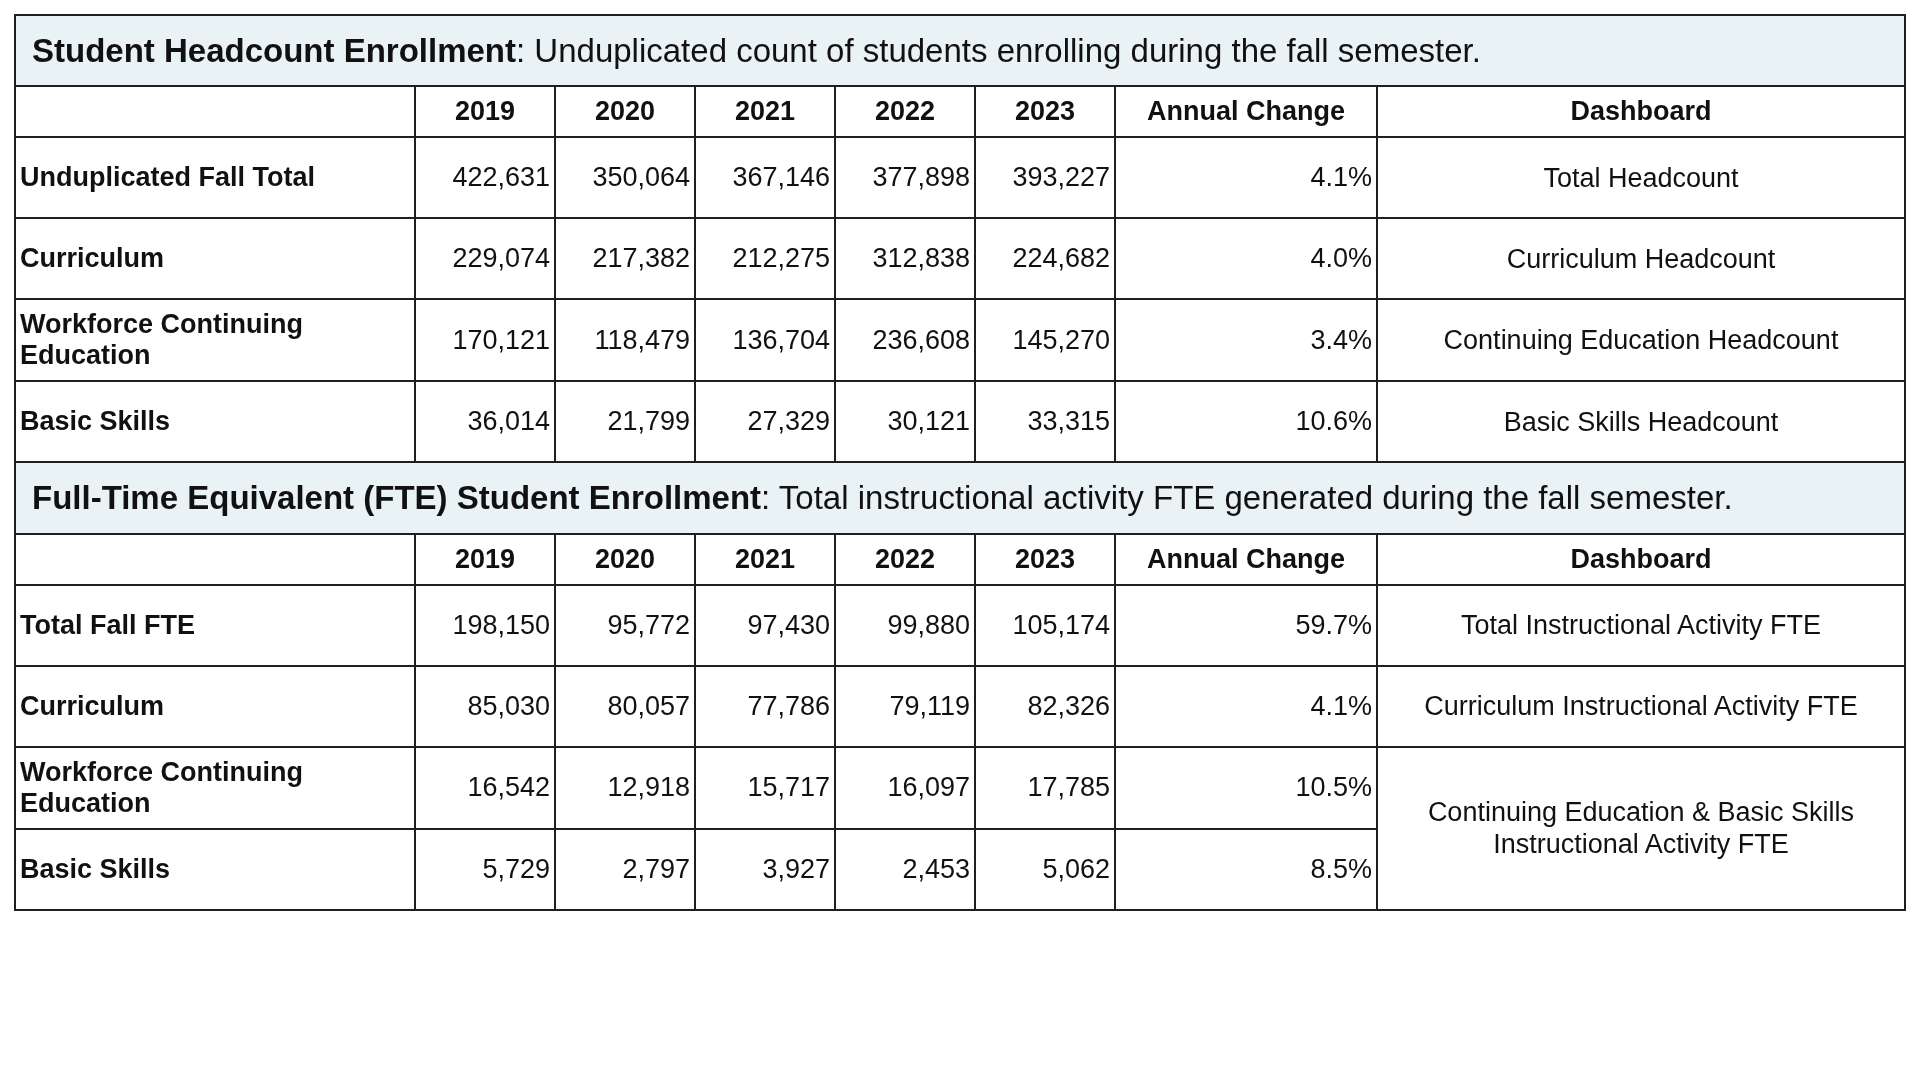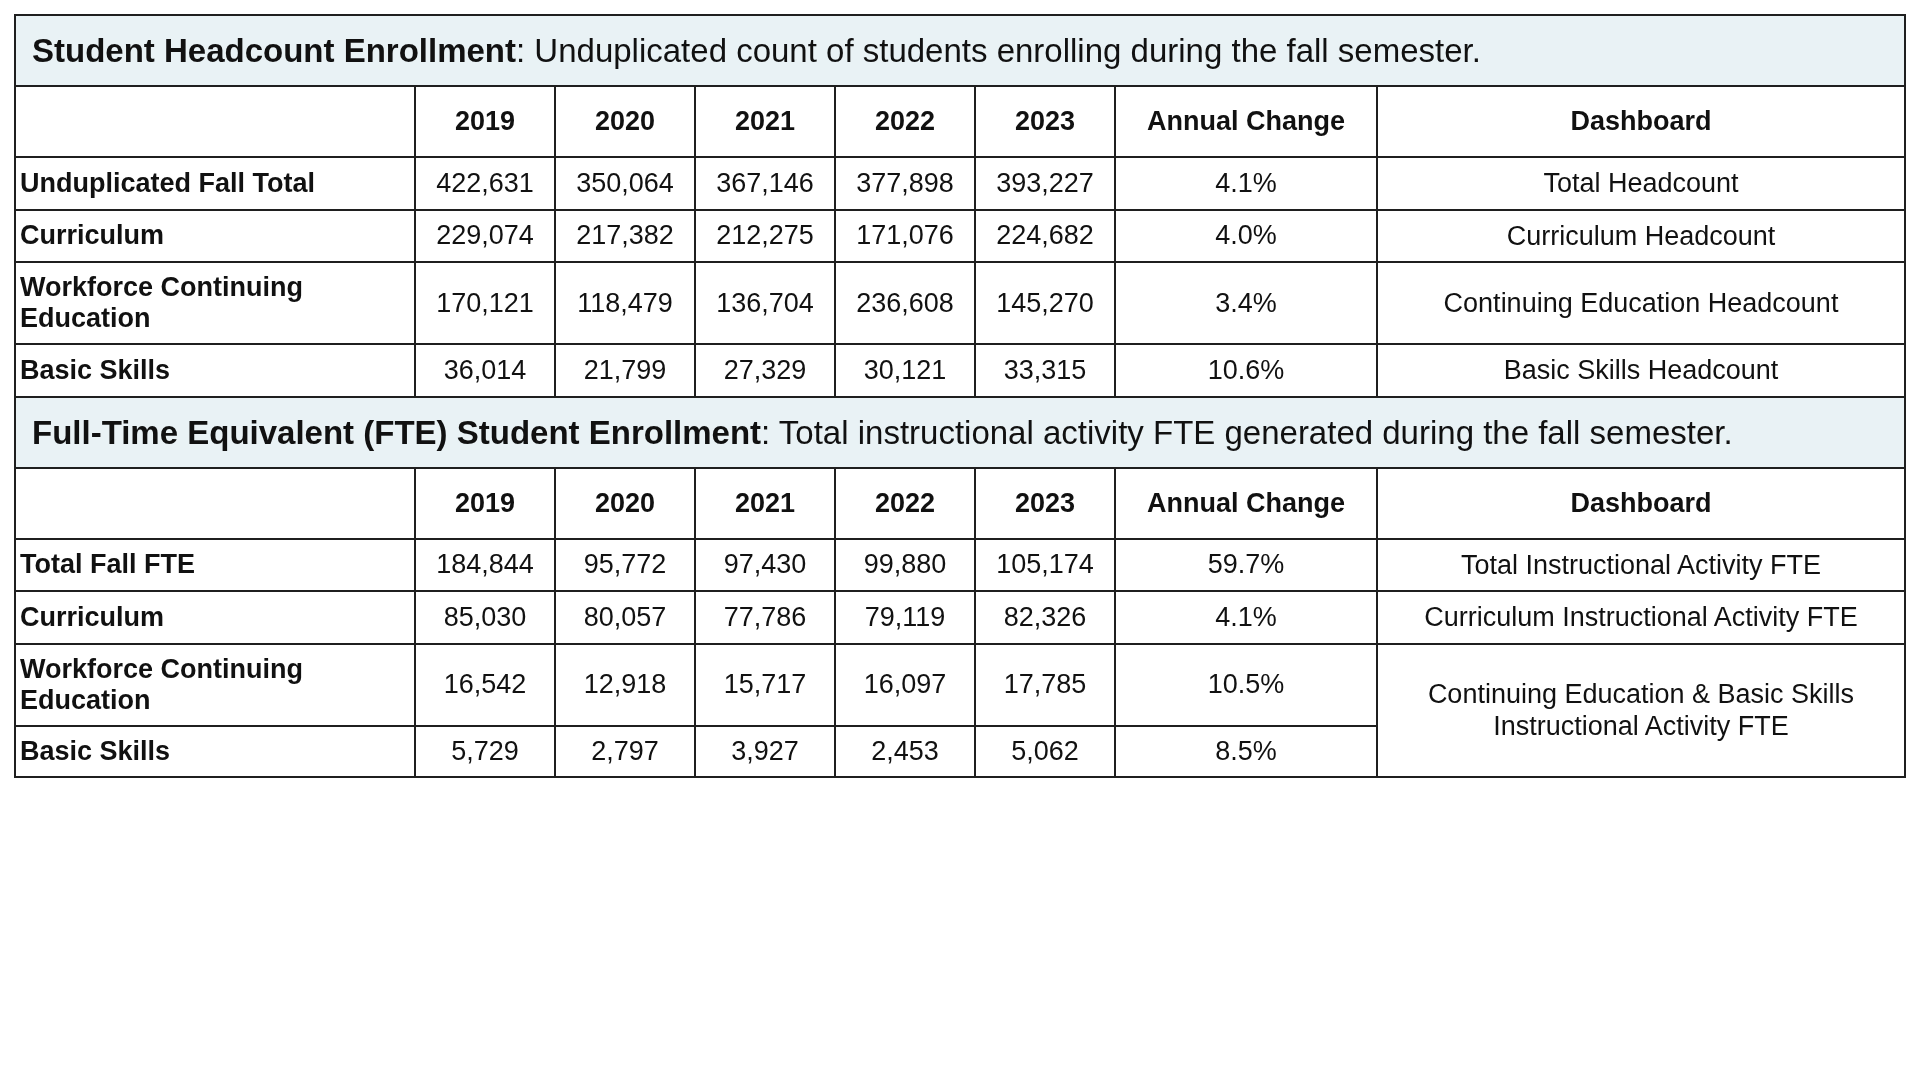--- a/index.html
+++ b/index.html
@@ -32,34 +32,34 @@
     line-height: 1.25;
     padding: 14px 16px;
     text-align: left;
     margin-left: 32px;
   }
   td.title-cell .bold { font-weight: 700; }
   td.hdr {
     font-weight: 700;
     font-size: 27px;
     text-align: center;
-    padding: 19px 4px;
+    padding: 9px 4px;
     border-radius: 20px;
   }
   td.label {
     font-weight: 700;
     font-size: 27px;
     text-align: left;
     padding: 9px 4px;
     line-height: 1.15;
   }
   td.num {
     font-size: 27px;
-    text-align: center;
-    padding: 9px 4px;
+    text-align: right;
+    padding: 24px 4px;
   }
   td.dash {
     font-size: 27px;
     text-align: center;
     padding: 9px 18px;
     line-height: 1.2;
   }
 </style>
 </head>
 <body>
@@ -99,21 +99,21 @@
       <td class="num">377,898</td>
       <td class="num">393,227</td>
       <td class="num">4.1%</td>
       <td class="dash">Total Headcount</td>
     </tr>
     <tr>
       <td class="label">Curriculum</td>
       <td class="num">229,074</td>
       <td class="num">217,382</td>
       <td class="num">212,275</td>
-      <td class="num">171,076</td>
+      <td class="num">312,838</td>
       <td class="num">224,682</td>
       <td class="num">4.0%</td>
       <td class="dash">Curriculum Headcount</td>
     </tr>
     <tr>
       <td class="label">Workforce Continuing Education</td>
       <td class="num">170,121</td>
       <td class="num">118,479</td>
       <td class="num">136,704</td>
       <td class="num">236,608</td>
@@ -154,21 +154,21 @@
       <td class="hdr">2019</td>
       <td class="hdr">2020</td>
       <td class="hdr">2021</td>
       <td class="hdr">2022</td>
       <td class="hdr">2023</td>
       <td class="hdr">Annual Change</td>
       <td class="hdr">Dashboard</td>
     </tr>
     <tr>
       <td class="label">Total Fall FTE</td>
-      <td class="num">184,844</td>
+      <td class="num">198,150</td>
       <td class="num">95,772</td>
       <td class="num">97,430</td>
       <td class="num">99,880</td>
       <td class="num">105,174</td>
       <td class="num">59.7%</td>
       <td class="dash">Total Instructional Activity FTE</td>
     </tr>
     <tr>
       <td class="label">Curriculum</td>
       <td class="num">85,030</td>

